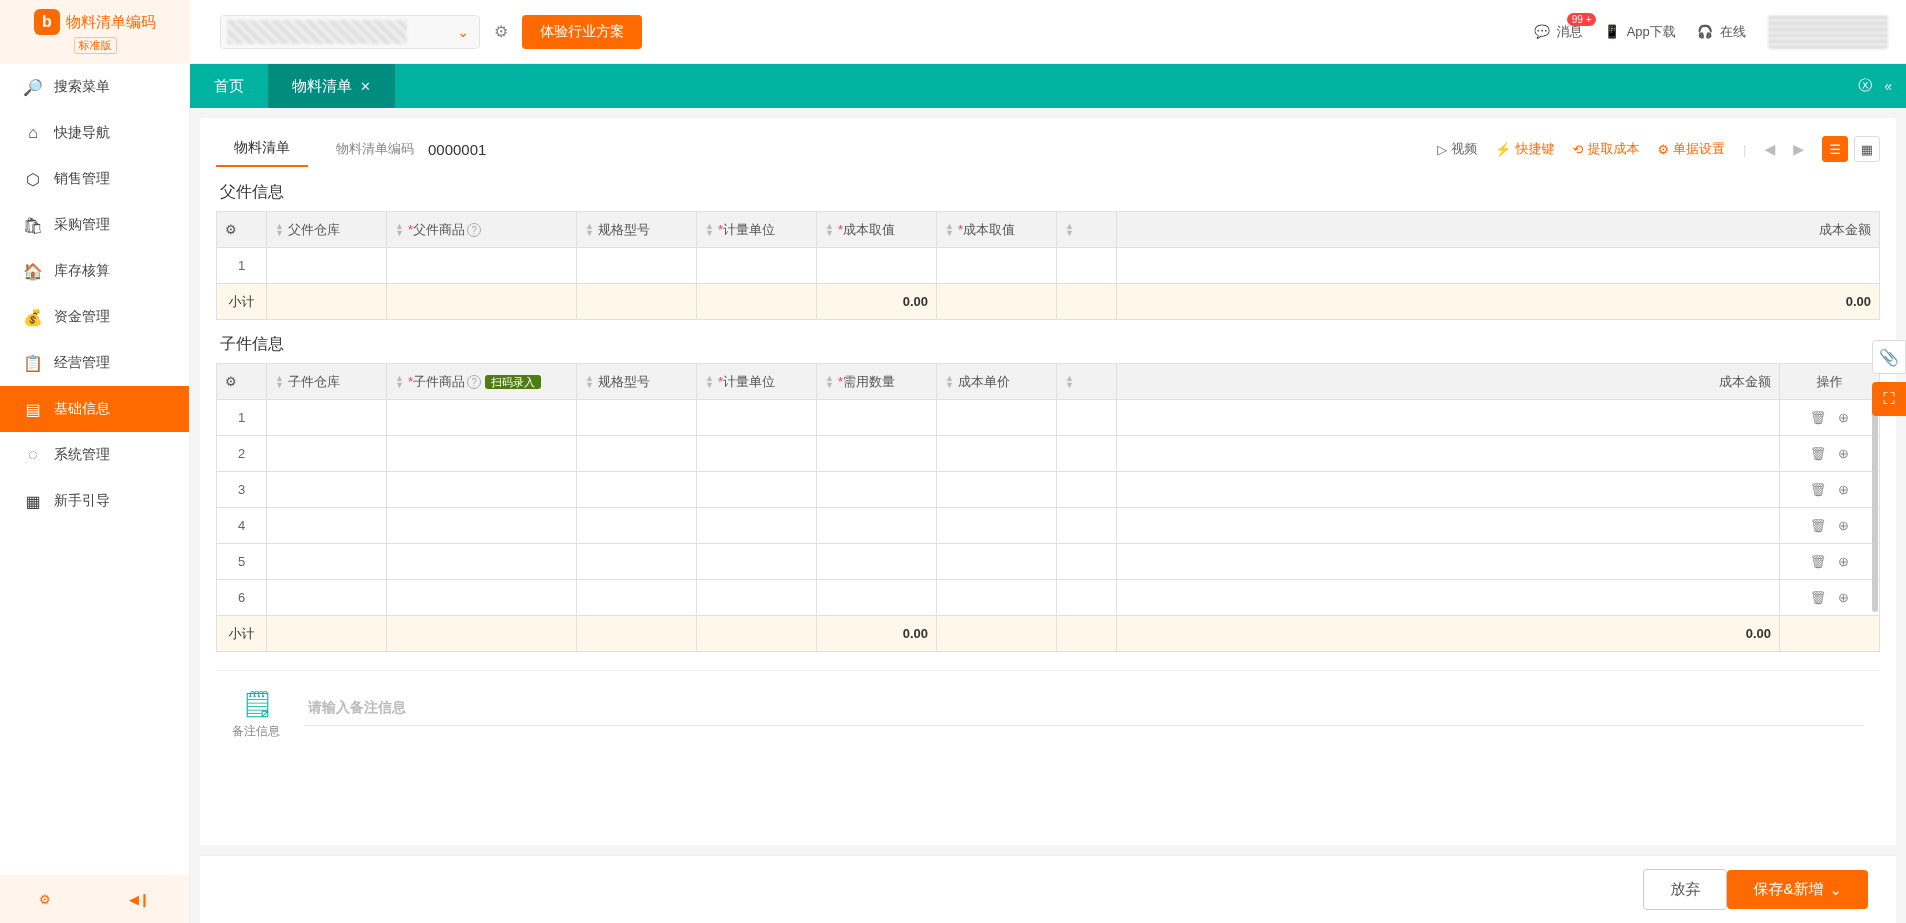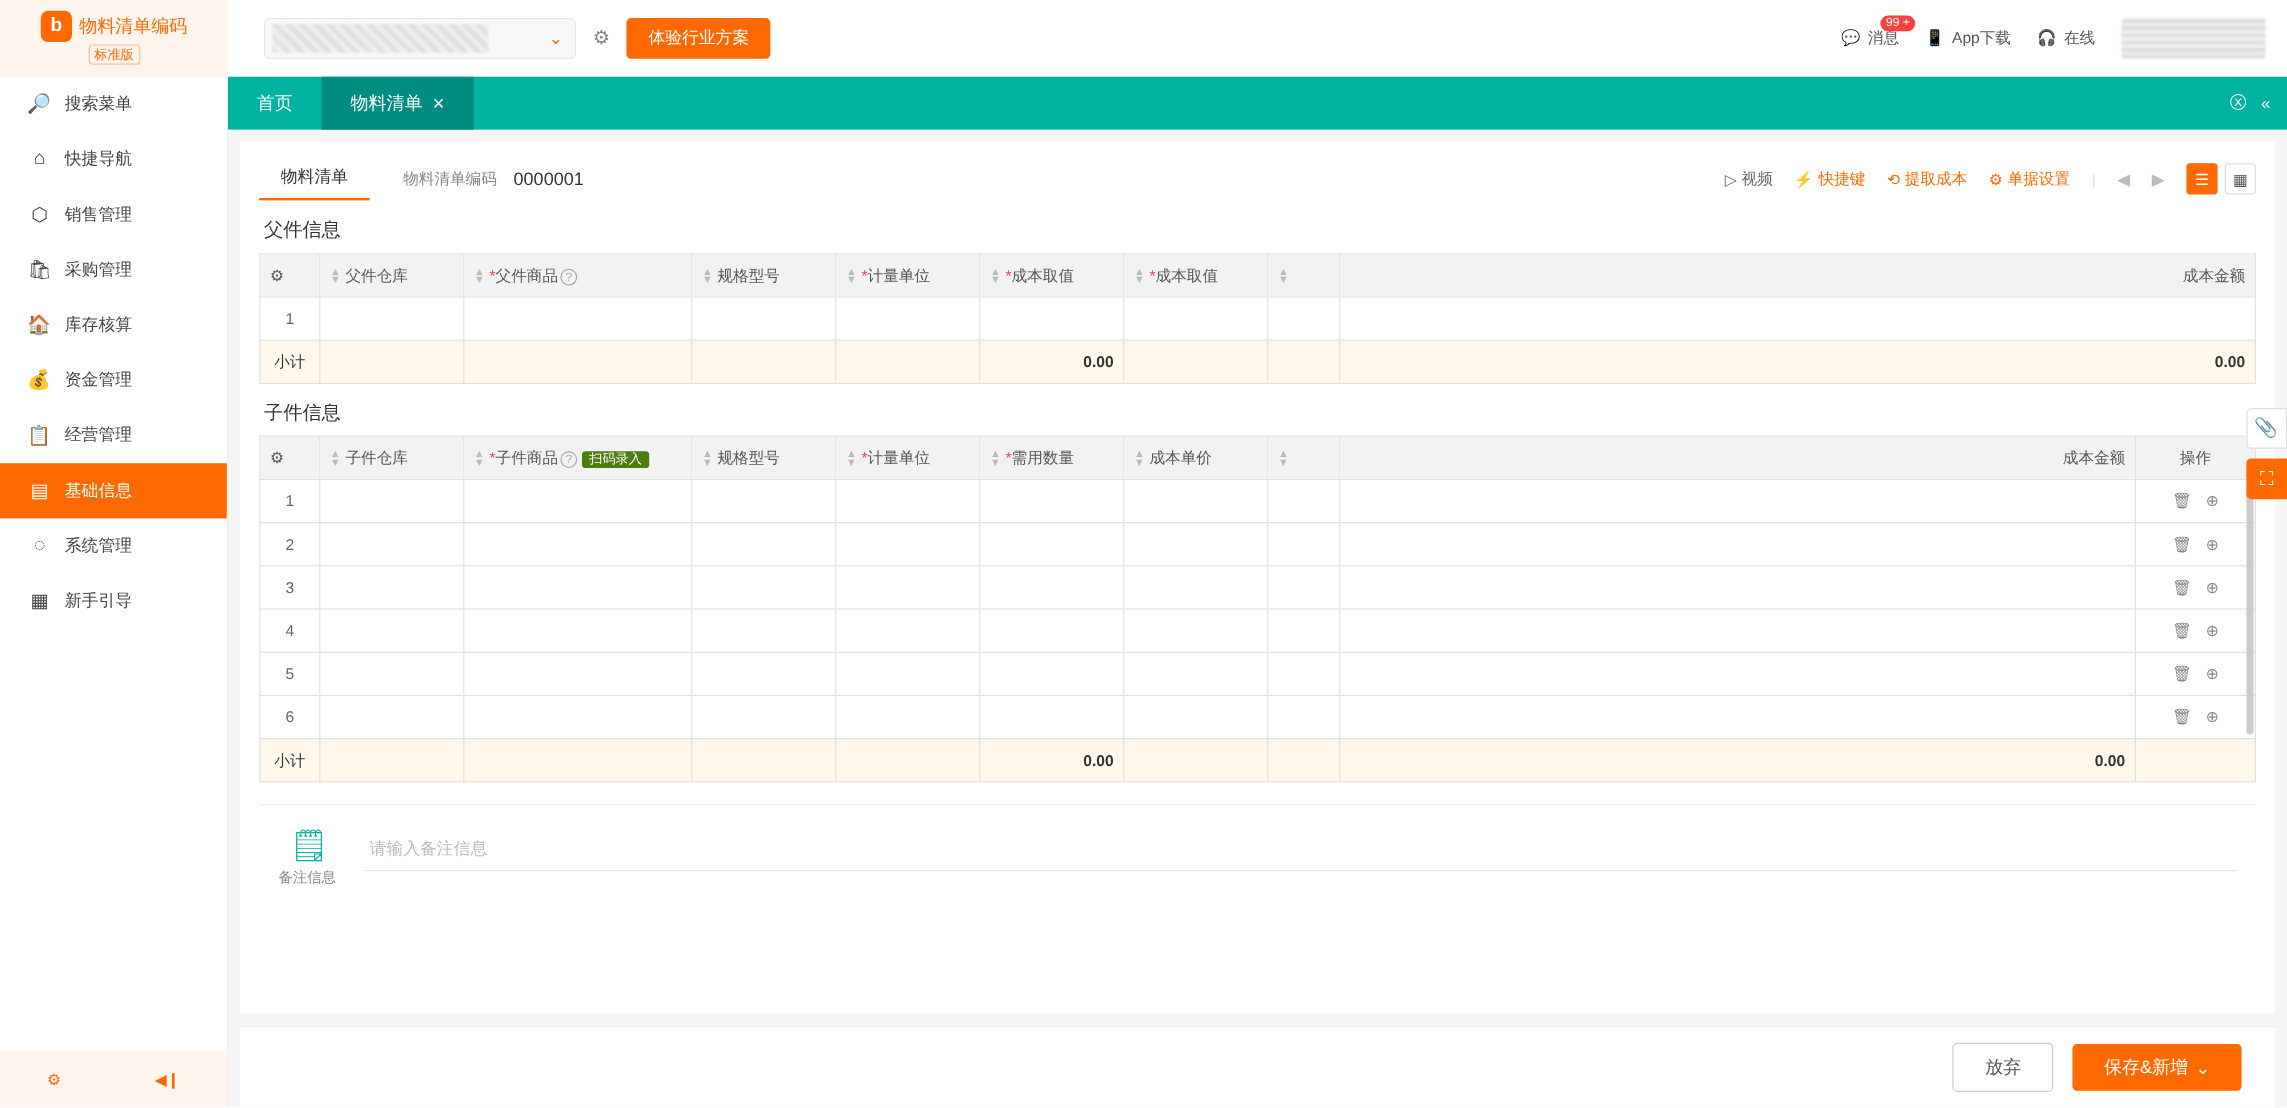--- a/index.html
+++ b/index.html
@@ -116,25 +116,25 @@
     .wunit { width:120px;}
     .wqty { width:120px;}
     .wprice { width:120px;}
     .wamt { }
     .wop { width:100px;}
 
     
     .remarks-box { margin: 18px 0 0 0; background:#fff; padding: 18px 16px; display:flex; align-items:flex-start; gap:24px; border-top:1px solid #eee;}
     .remark-ic { display:flex; flex-direction:column; align-items:center; gap:4px; color:#888; font-size:12px;}
     .remark-ic .ricon { width:30px;height:30px; color:#00b3a1; font-size:26px;}
-    .remark-input { flex:1; border:none; border-bottom:1px solid #e5e5e5; padding:10px 4px; font-size:14px; outline:none; color:#ec4899;}
+    .remark-input { flex:1; border:none; border-bottom:1px solid #e5e5e5; padding:10px 4px; font-size:14px; outline:none; color:#ec4899;font-weight:bold;}
     .remark-input::placeholder { color:#bbb;}
 
     
-    .footer-bar { height:68px; background:#fff; border-top:1px solid #eee; display:flex; align-items:center; justify-content:flex-end; gap:16px; padding:0 28px; margin:10px 10px 0 10px;}
+    .footer-bar { height:68px; background:#fff; border-top:1px solid #eee; display:flex; align-items:center; justify-content:flex-end; padding:0 28px; margin:10px 10px 0 10px;}
     .btn { padding: 10px 26px; border-radius:4px; font-size:15px; cursor:pointer; border:none;}
     .btn-ghost { background:#fff; border:1px solid #ccc; color:#555;}
     .btn-primary { background:#ff6a00; color:#fff; display:flex;align-items:center; gap:6px;}
 
     
     .rfloat { position:absolute; right:0; top:340px; display:flex; flex-direction:column; gap:8px;}
     .rbtn { width:34px;height:34px; display:flex;align-items:center;justify-content:center; font-size:16px; cursor:pointer;}
     .rbtn.clip { background:#fff; border:1px solid #ddd; border-radius:4px 0 0 4px; color:#888;}
     .rbtn.expand { background:#ff6a00; color:#fff; border-radius:4px 0 0 4px;}
 

